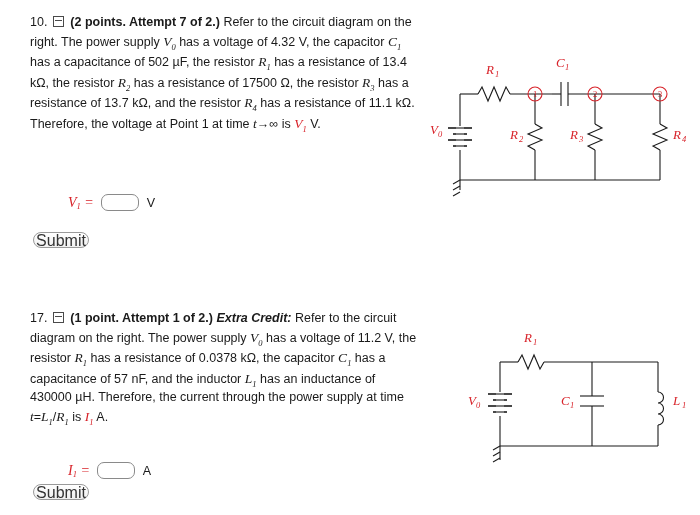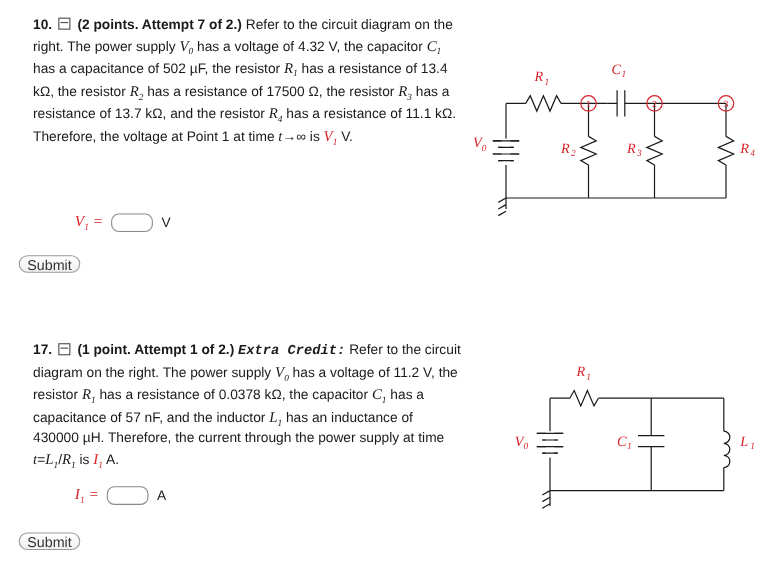--- a/index.html
+++ b/index.html
@@ -27,21 +27,21 @@
   .prob-body {
     position: relative;
   }
   .text-col {
     position: absolute;
     left: 30px;
     width: 390px;
     line-height: 1.42;
   }
   .qnum {
-    font-weight: bold;
+    font-weight: normal;
   }
   .collapse-box {
     display: inline-block;
     width: 9px;
     height: 9px;
     border: 1px solid #4a4a4a;
     position: relative;
     vertical-align: middle;
     margin: 0 3px 2px 2px;
     background: #fff;
@@ -49,21 +49,21 @@
   .collapse-box::before {
     content: "";
     position: absolute;
     left: 1px;
     right: 1px;
     top: 3px;
     height: 1px;
     background: #4a4a4a;
   }
   .bold { font-weight: bold; }
-  .bolditalic { font-weight: bold; font-style: italic; font-family: Liberation Mono, monospace; }
+  .bolditalic { font-weight: bold; font-style: italic; }
   var, .v {
     font-style: italic;
     font-family: "Liberation Serif", serif;
     font-size: 13.5px;
   }
   sub {
     font-size: 8.5px;
     font-style: italic;
     font-family: "Liberation Serif", serif;
   }
@@ -91,26 +91,26 @@
     background: #fff;
     vertical-align: middle;
     margin: 0 4px;
   }
   .unit {
     font-size: 12.5px;
     vertical-align: middle;
   }
   .submit-btn {
     position: absolute;
-    left: 17px;
+    left: 33px;
     width: 56px;
     height: 16px;
     line-height: 15px;
     text-align: center;
-    font-size: 13px;
+    font-size: 16px;
     color: #333;
     border: 1px solid #9a9a9a;
     border-radius: 9px;
     background: linear-gradient(#ffffff, #f0f0f0);
     box-sizing: border-box;
     cursor: pointer;
   }
   .circuit {
     position: absolute;
   }
@@ -287,21 +287,21 @@
       <text class="clbl" x="6" y="91">V</text>
       <text class="clbl-sub" x="14" y="94">0</text>
 
       <text class="clbl" x="99" y="91">C</text>
       <text class="clbl-sub" x="108" y="94">1</text>
 
       <text class="clbl" x="211" y="91">L</text>
       <text class="clbl-sub" x="220" y="94">1</text>
     </svg>
 
-    <div class="answer-row" style="top:132px;">
+    <div class="answer-row" style="top:152px;">
       <span class="answer-label">I</span><sub class="red">1</sub>
       <span class="answer-label">=</span>
       <span class="answer-input"></span>
       <span class="unit">A</span>
     </div>
 
     <div class="submit-btn" style="top:174px;">Submit</div>
 
   </div>
 </div>

